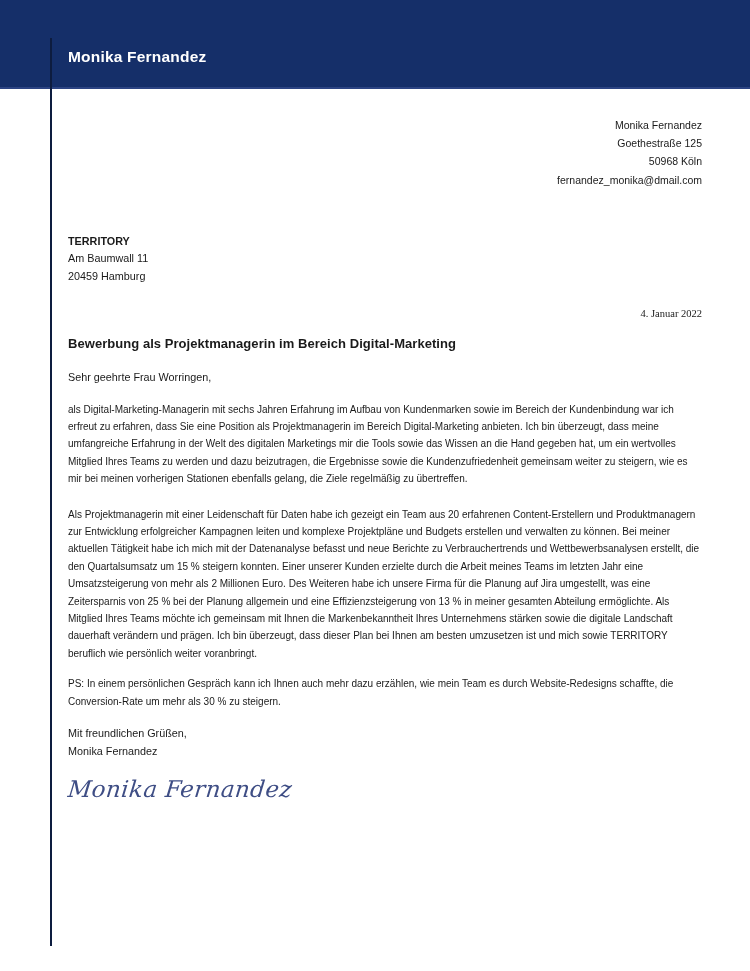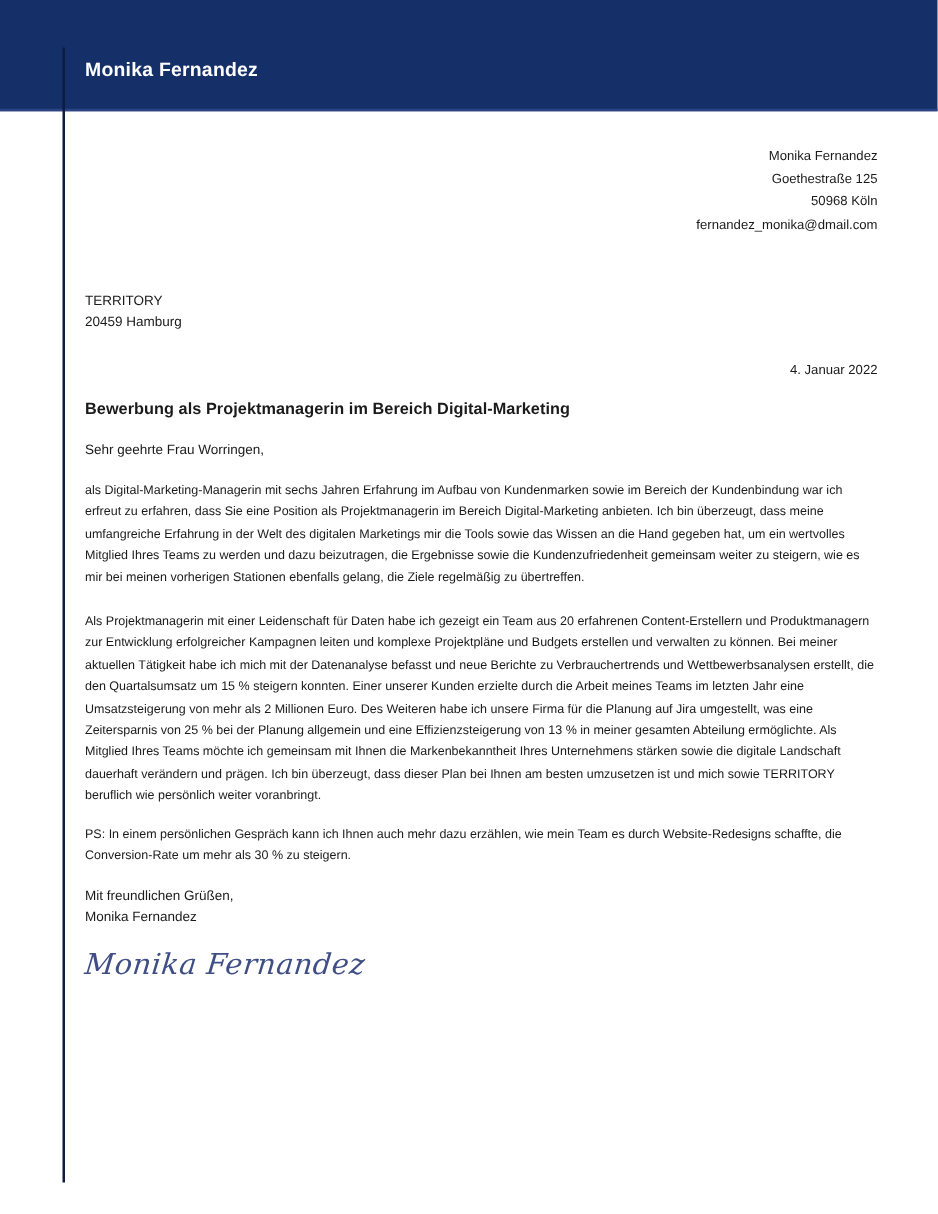--- a/index.html
+++ b/index.html
@@ -77,26 +77,27 @@
     color: #1a1a1a;
   }
   .sender-block div { white-space: nowrap; }
 
   .recipient-block {
     margin-top: 19px;
     text-align: left;
     font-size: 10.8px;
     line-height: 17.6px;
   }
-  .recipient-company { font-weight: normal; margin-top: 44px; }
+  .recipient-company { font-weight: bold; margin-top: 44px; }
 
   .date-line {
     margin-top: 22px;
     text-align: right;
     font-size: 10.5px;
+    font-family: Liberation Serif, serif;
   }
 
   .subject-line {
     margin-top: 17px;
     font-size: 13px;
     font-weight: bold;
     letter-spacing: 0.05px;
   }
 
   .salutation {
@@ -148,20 +149,21 @@
 
     <div class="sender-block">
       <div>Monika Fernandez</div>
       <div>Goethestraße 125</div>
       <div>50968 Köln</div>
       <div>fernandez_monika@dmail.com</div>
     </div>
 
     <div class="recipient-block">
       <div class="recipient-company">TERRITORY</div>
+      <div>Am Baumwall 11</div>
       <div>20459 Hamburg</div>
     </div>
 
     <div class="date-line">4. Januar 2022</div>
 
     <div class="subject-line">Bewerbung als Projektmanagerin im Bereich Digital-Marketing</div>
 
     <div class="salutation">Sehr geehrte Frau Worringen,</div>
 
     <div class="para">als Digital-Marketing-Managerin mit sechs Jahren Erfahrung im Aufbau von Kundenmarken sowie im Bereich der Kundenbindung war ich erfreut zu erfahren, dass Sie eine Position als Projektmanagerin im Bereich Digital-Marketing anbieten. Ich bin überzeugt, dass meine umfangreiche Erfahrung in der Welt des digitalen Marketings mir die Tools sowie das Wissen an die Hand gegeben hat, um ein wertvolles Mitglied Ihres Teams zu werden und dazu beizutragen, die Ergebnisse sowie die Kundenzufriedenheit gemeinsam weiter zu steigern, wie es mir bei meinen vorherigen Stationen ebenfalls gelang, die Ziele regelmäßig zu übertreffen.</div>

